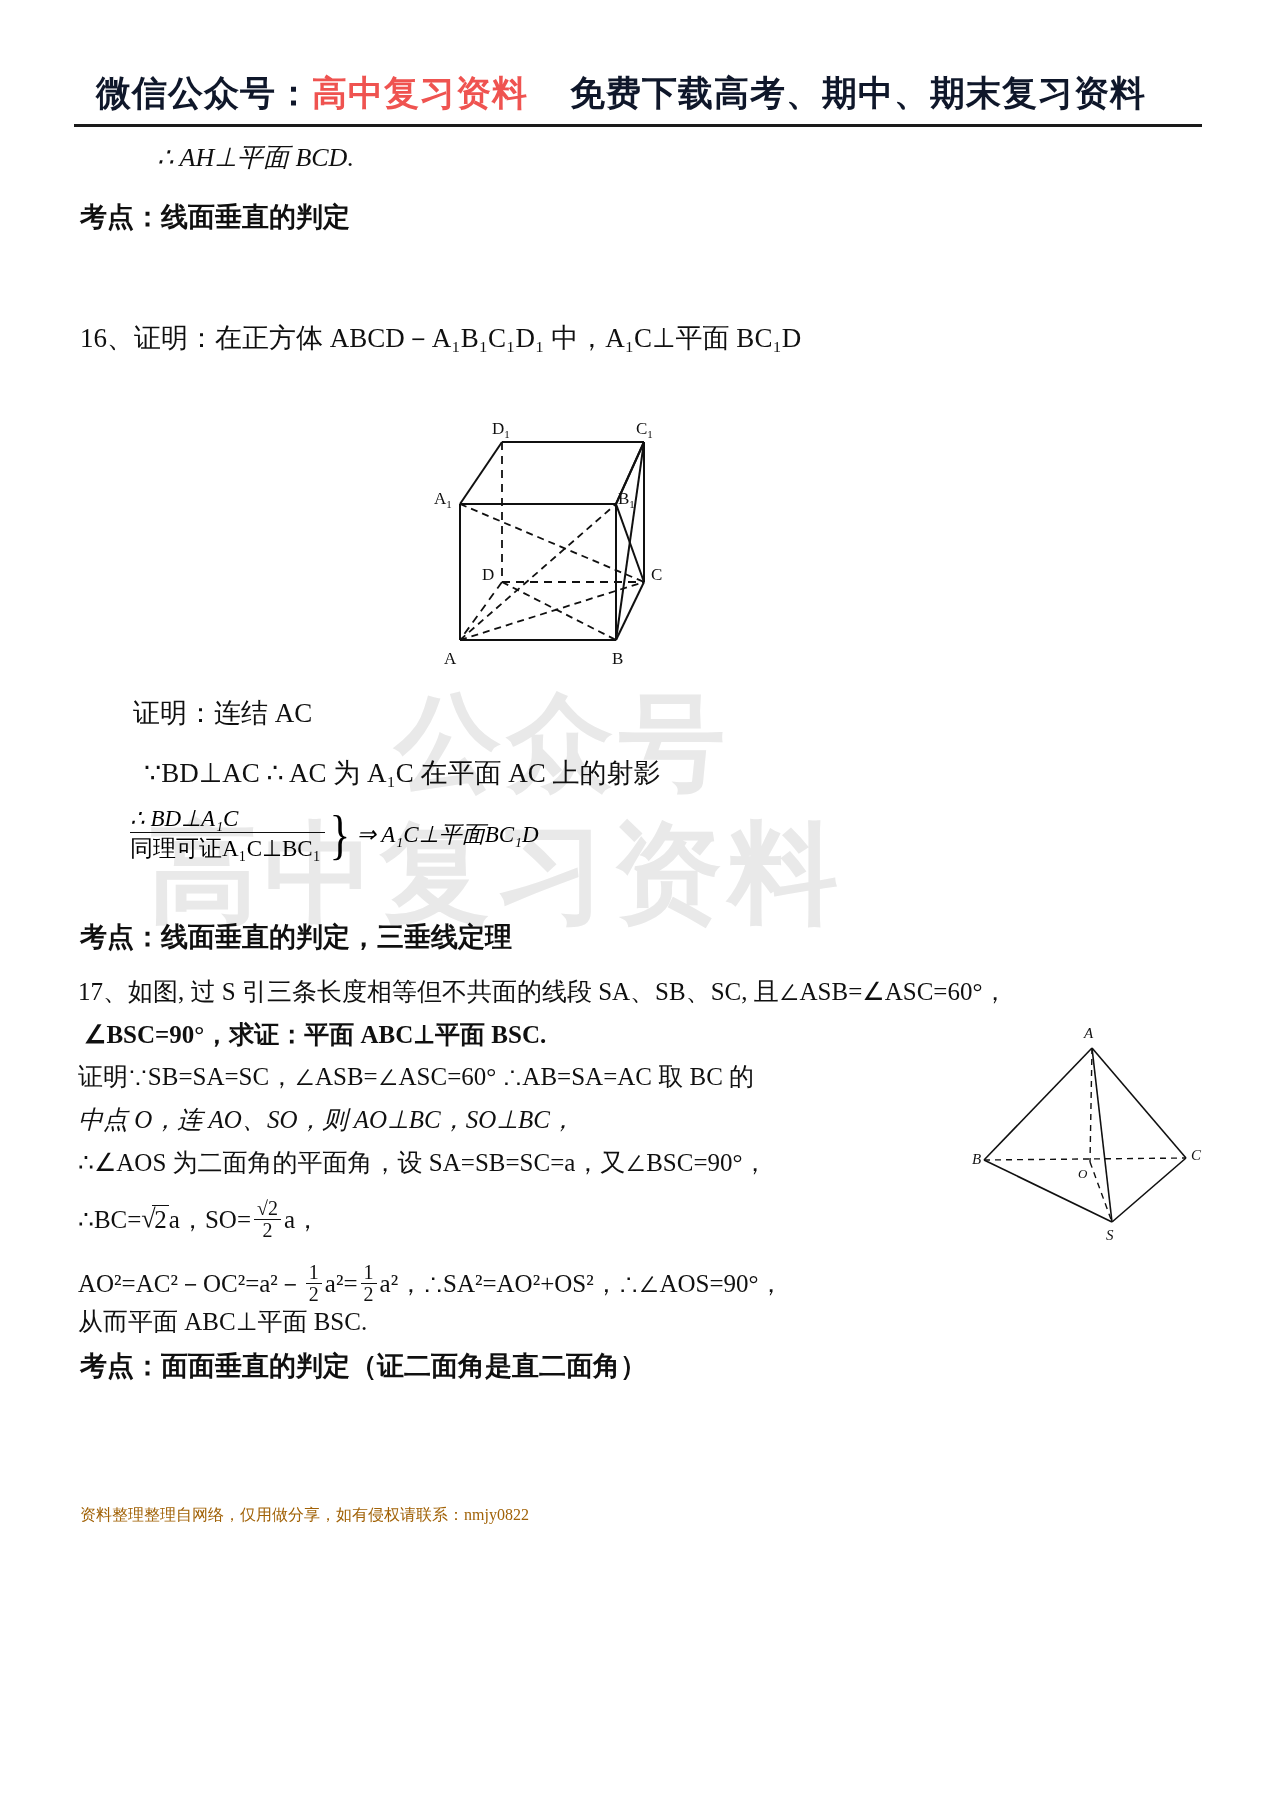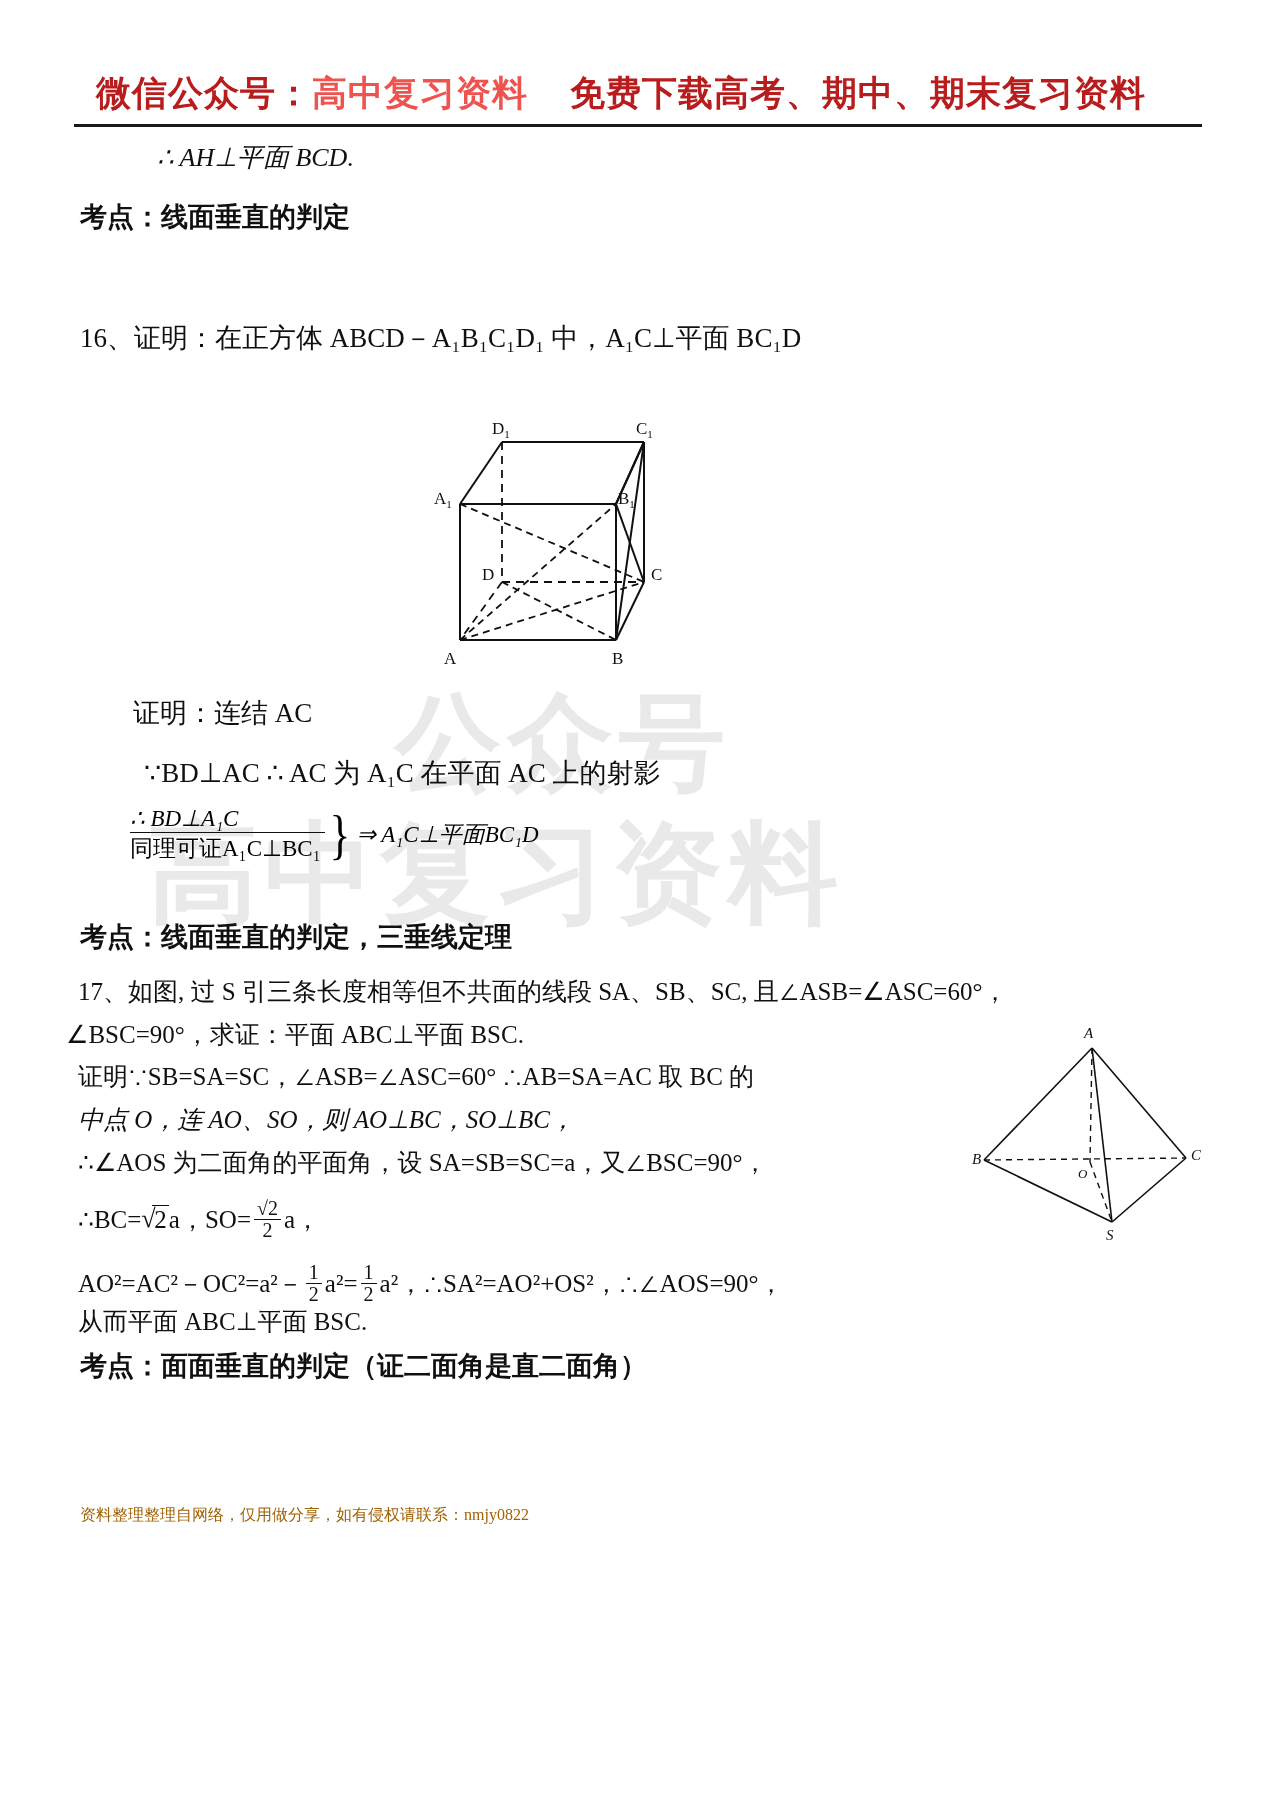--- a/index.html
+++ b/index.html
@@ -36,21 +36,21 @@
     z-index:3;
   }
   .banner-row{
     display:flex;align-items:center;
     font-family:"Liberation Sans",sans-serif;
     font-weight:700;
     font-size:35px;
     letter-spacing:1px;
     white-space:nowrap;
   }
-  .bn-black{color:#b91c1c;font-family:Liberation Mono, monospace;}
+  .bn-black{color:#0f172a;font-family:Liberation Mono, monospace;}
   .bn-red{color:#ef5350;}
   .bn-gap{display:inline-block;width:42px;}
   .banner-rule{
     position:absolute;left:74px;top:124px;width:1128px;height:3px;
     background:#1a1a1a;z-index:3;
   }
 
   
   .txt{position:absolute;z-index:2;color:#101010;white-space:nowrap;}
   .cn{font-family:"Liberation Serif",serif;}
@@ -184,21 +184,21 @@
       </tr>
     </tbody>
       </table>
   </div>
 
   <div class="txt cn sz27" style="left:80px;top:898px;font-weight:600;margin-top:21px;">考点：线面垂直的判定，三垂线定理</div>
 
   <div class="txt cn sz25" style="left:78px;top:975px;">
     <span>17、</span><span>如图, 过 S 引三条长度相等但不共面的线段 SA、SB、SC, 且∠ASB=∠ASC=60°，</span>
   </div>
-  <div class="txt cn sz25" style="left:66px;top:1018px;">∠BSC=90°，求证：平面 ABC⊥平面 BSC.</div>
+  <div class="txt cn sz25" style="left:84px;top:1018px;font-weight:bold;">∠BSC=90°，求证：平面 ABC⊥平面 BSC.</div>
 
   <div class="txt cn sz25" style="left:78px;top:1060px;">证明∵SB=SA=SC，∠ASB=∠ASC=60° ∴AB=SA=AC 取 BC 的</div>
   <div class="txt cn sz25" style="left:78px;top:1103px;font-style:italic;">中点 O，连 AO、SO，则 AO⊥BC，SO⊥BC，</div>
   <div class="txt cn sz25" style="left:78px;top:1146px;">∴∠AOS 为二面角的平面角，设 SA=SB=SC=a，又∠BSC=90°，</div>
 
   <div class="txt cn sz25" style="left:78px;top:1198px;">
     <span>∴BC=</span><span class="sqrt"><span class="rad">2</span></span><span>a，SO=</span><span class="frac"><span class="num">√2</span><span class="den">2</span></span><span>a，</span>
   </div>
 
   <div class="txt cn sz25" style="left:78px;top:1262px;">

